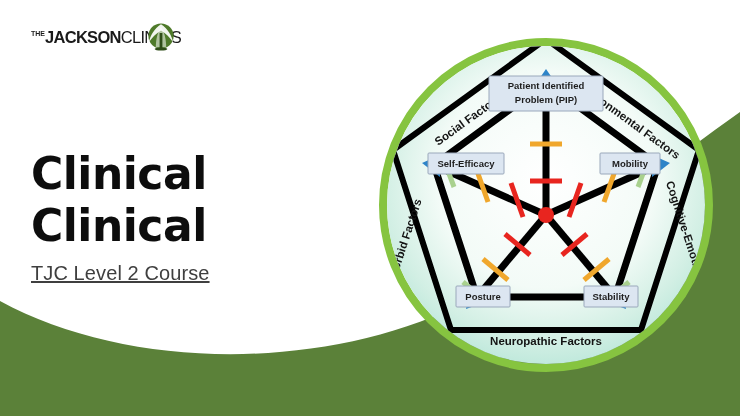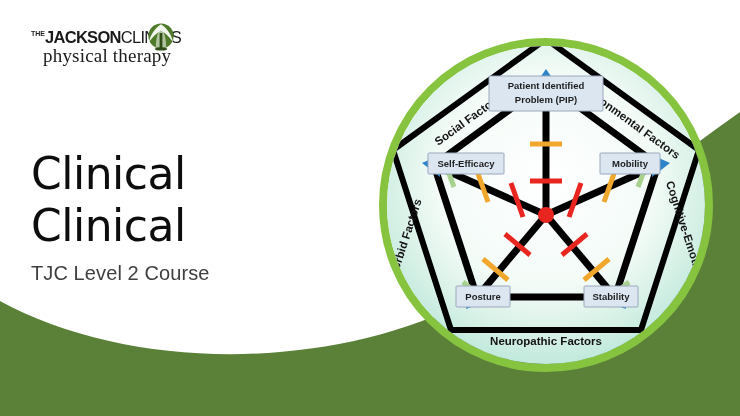--- a/index.html
+++ b/index.html
@@ -71,32 +71,33 @@
 
   
   #headline {
     position: absolute;
     left: 31px;
     top: 148px;
     width: 330px;
   }
   #headline .title-line {
     font-family: "DejaVu Sans", sans-serif;
-    font-weight: normal;
+    font-weight: bold;
     font-size: 44px;
     line-height: 52px;
     color: #0d0d0d;
     letter-spacing: -0.5px;
   }
   #headline .subtitle {
     margin-top: 10px;
     font-family: "Liberation Sans", sans-serif;
     font-size: 20px;
     color: #3f3f3f;
     letter-spacing: 0.1px;
+    text-decoration: underline;
   }
 
   
   #diagram {
     position: absolute;
     left: 360px;
     top: 37px;
     width: 380px;
     height: 346px;
   }
@@ -125,21 +126,20 @@
         </clipPath>
     </defs>
     <g clip-path="url(#slideClip)">
       <rect x="0" y="0" width="740" height="416" fill="#ffffff"></rect>
       <path d="M0,301 C130,372 330,372 470,300 C570,248 650,175 740,112 L740,416 L0,416 Z" fill="#5b8139"></path>
     </g>
   </svg>
 
   <div id="logo">
     <div class="logo-line1"><span class="logo-the">THE</span><span class="logo-jackson">JACKSON</span><span class="logo-clinics">CLINICS</span></div>
-    <div class="logo-line2">physical therapy</div>
     <svg class="logo-mark" viewBox="0 0 36 30">
       <circle cx="18" cy="13" r="12.6" fill="#4e7a29"></circle>
       <path d="M18 1.2 C11 6 7.4 12 5.8 19.5 C9 14.5 13 10.4 18 7.5 C23 10.4 27 14.5 30.2 19.5 C28.6 12 25 6 18 1.2 Z" fill="#ffffff" opacity="0.92"></path>
       <path d="M18 4 C14.6 9 13 15.5 12.8 24.3 L23.2 24.3 C23 15.5 21.4 9 18 4 Z" fill="#ffffff" opacity="0.55"></path>
       <path d="M16.6 10 L19.4 10 L19.4 25.6 L16.6 25.6 Z" fill="#2f4d18"></path>
       <ellipse cx="18" cy="26.1" rx="6.4" ry="1.5" fill="#2f4d18"></ellipse>
     </svg>
   </div>
 
   <div id="headline">

